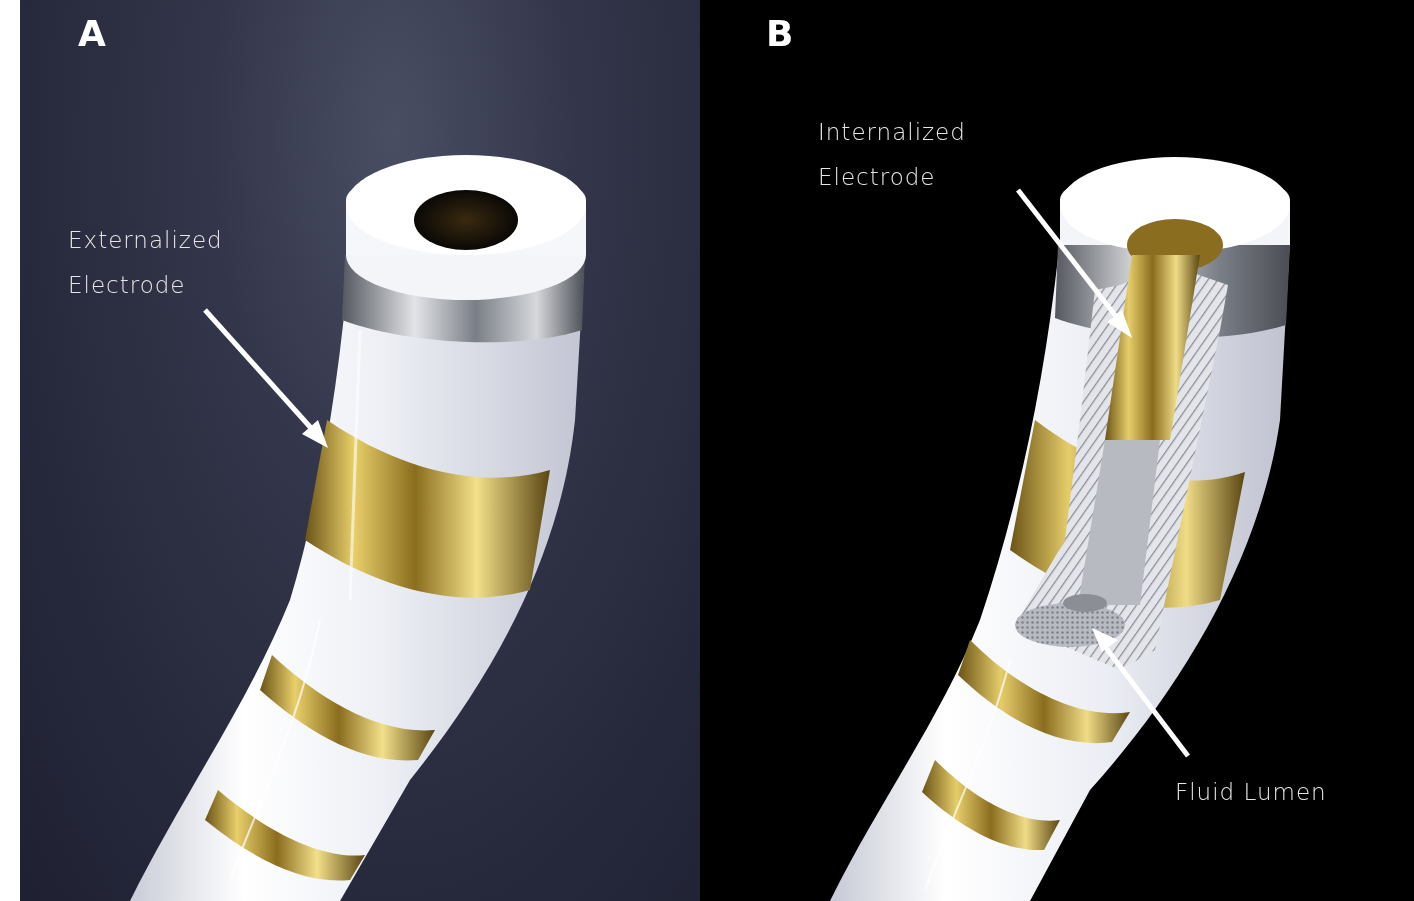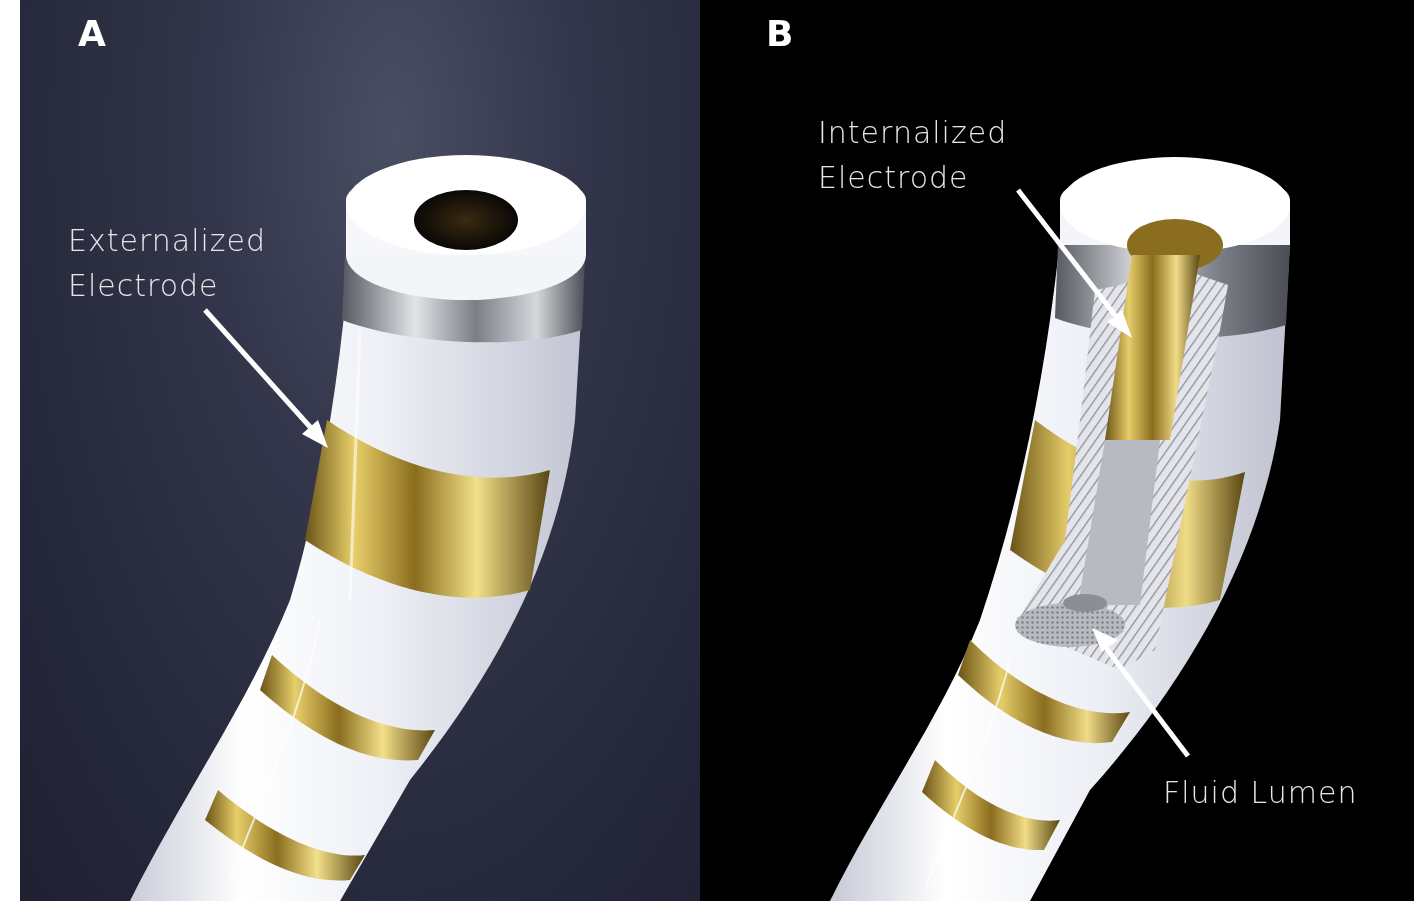--- a/index.html
+++ b/index.html
@@ -1,21 +1,21 @@
 <!DOCTYPE html>
 <html><head>
 <meta charset="utf-8">
 <style>
   html, body { margin: 0; padding: 0; background: #ffffff; }
   body { width: 1414px; height: 901px; position: relative; overflow: hidden; font-family: "DejaVu Sans", sans-serif; }
   .panel { position: absolute; top: 0; height: 901px; overflow: hidden; }
   .panel-a { left: 20px; width: 680px; background: radial-gradient(ellipse at 55% 15%, #4a4e62 0%, #33364a 35%, #25273a 75%, #1f2133 100%); }
   .panel-b { left: 700px; width: 714px; background: #000000; }
   .panel-letter { position: absolute; color: #ffffff; font-family: "DejaVu Sans", sans-serif; font-weight: bold; font-size: 36px; line-height: 1; }
-  .label { position: absolute; color: #e6e6e6; font-family: "DejaVu Sans", sans-serif; font-size: 30px; line-height: 45px; letter-spacing: 1px; font-weight: 300; }
+  .label { position: absolute; color: #e6e6e6; font-family: "DejaVu Sans", sans-serif; font-size: 23px; line-height: 45px; letter-spacing: 1px; font-weight: 300; }
   .label span { display: block; white-space: nowrap; }
   svg { position: absolute; left: 0; top: 0; }
 </style>
 </head>
 <body>
 
 <div class="panel panel-a">
   <svg width="680" height="901" viewBox="0 0 680 901">
     <defs>
       <linearGradient id="bodyA" x1="0" y1="0" x2="1" y2="0">
@@ -130,16 +130,16 @@
     <line x1="318" y1="190" x2="425" y2="328" stroke="#ffffff" stroke-width="5"></line>
     <polygon points="432,338 407,322 422,310" fill="#ffffff"></polygon>
     <line x1="488" y1="756" x2="400" y2="640" stroke="#ffffff" stroke-width="5"></line>
     <polygon points="392,628 418,640 402,652" fill="#ffffff"></polygon>
   </svg>
   <div class="panel-letter" style="left:66px; top:16px;">B</div>
   <div class="label" style="left:118px; top:110px;">
     <span>Internalized</span>
     <span>Electrode</span>
   </div>
-  <div class="label" style="left:463px; top:770px;">
+  <div class="label" style="left:475px; top:770px;">
     <span>Fluid Lumen</span>
   </div>
 </div>
 
 </body></html>

